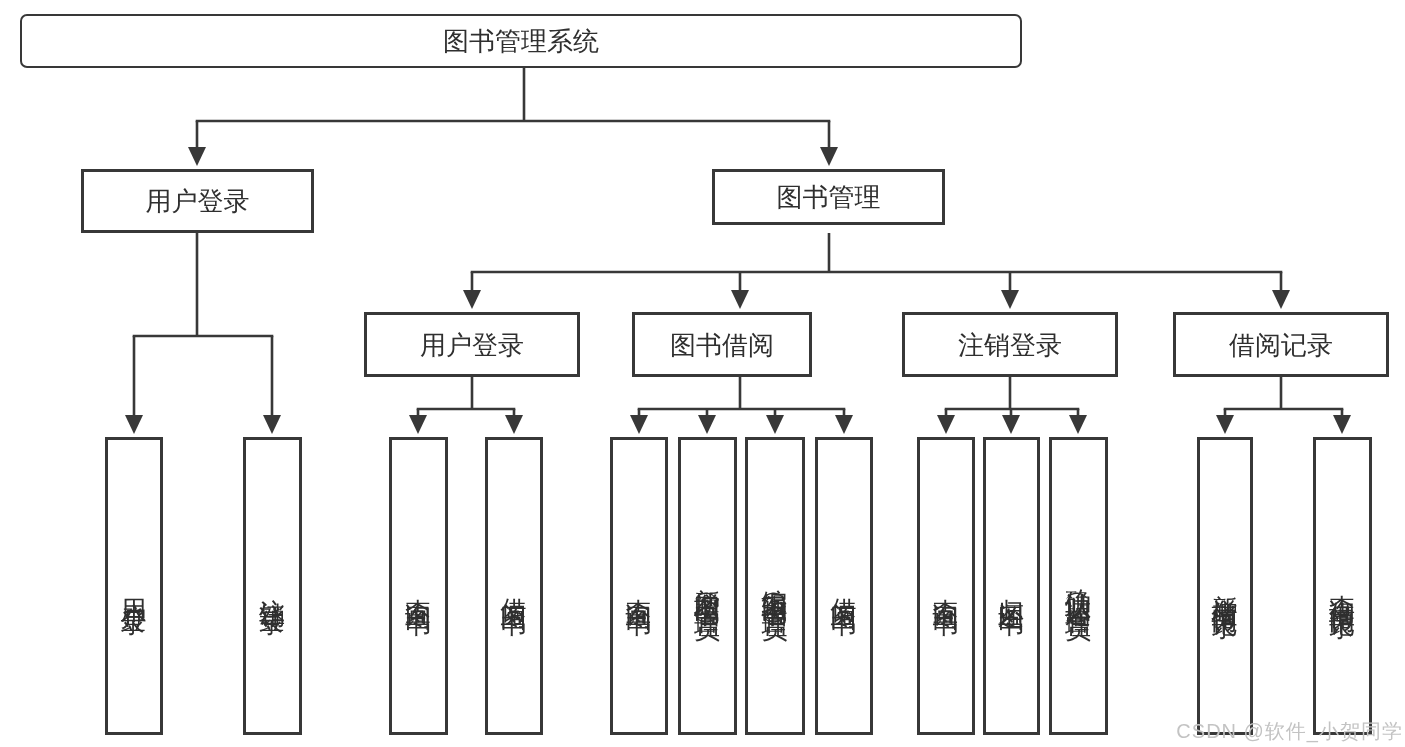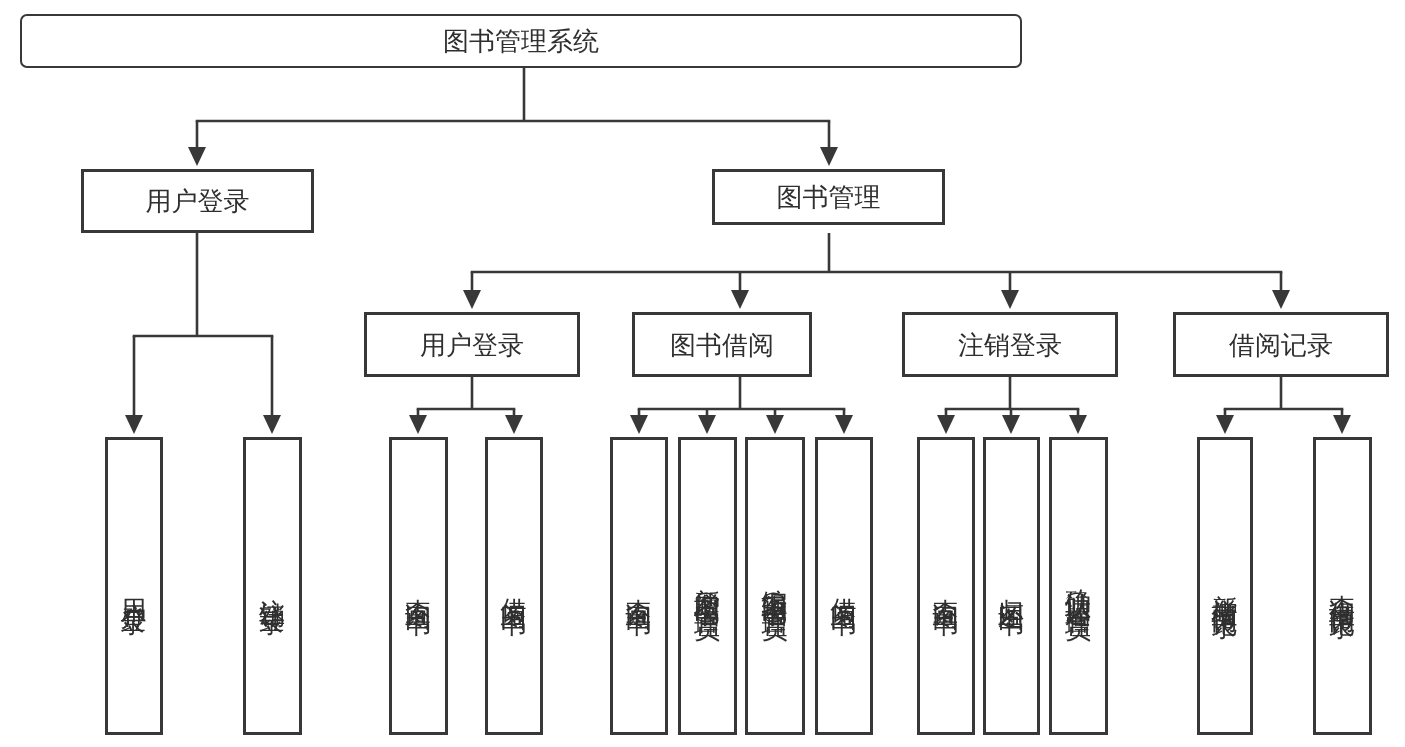--- a/index.html
+++ b/index.html
@@ -118,13 +118,14 @@
   <div class="box vbox" style="left:745px;top:437px;width:60px;height:298px;">编辑图书（管理员）</div>
   <div class="box vbox" style="left:815px;top:437px;width:58px;height:298px;">借阅图书</div>
 
   <div class="box vbox" style="left:917px;top:437px;width:58px;height:298px;">查询图书</div>
   <div class="box vbox" style="left:983px;top:437px;width:57px;height:298px;">归还图书</div>
   <div class="box vbox" style="left:1049px;top:437px;width:59px;height:298px;">确认归还（管理员）</div>
 
   <div class="box vbox" style="left:1197px;top:437px;width:56px;height:298px;">新增借阅记录</div>
   <div class="box vbox" style="left:1313px;top:437px;width:59px;height:298px;">查询借阅记录</div>
 
+  <div class="watermark">CSDN @软件_小贺同学</div>
 </div>
 
 </body></html>

